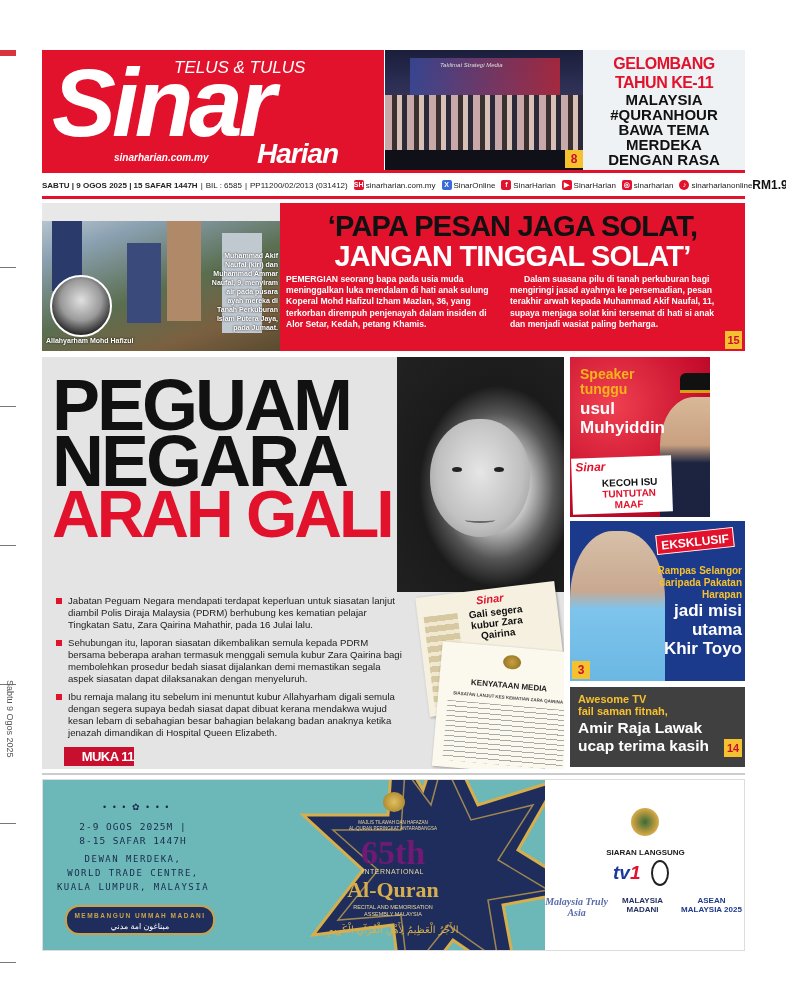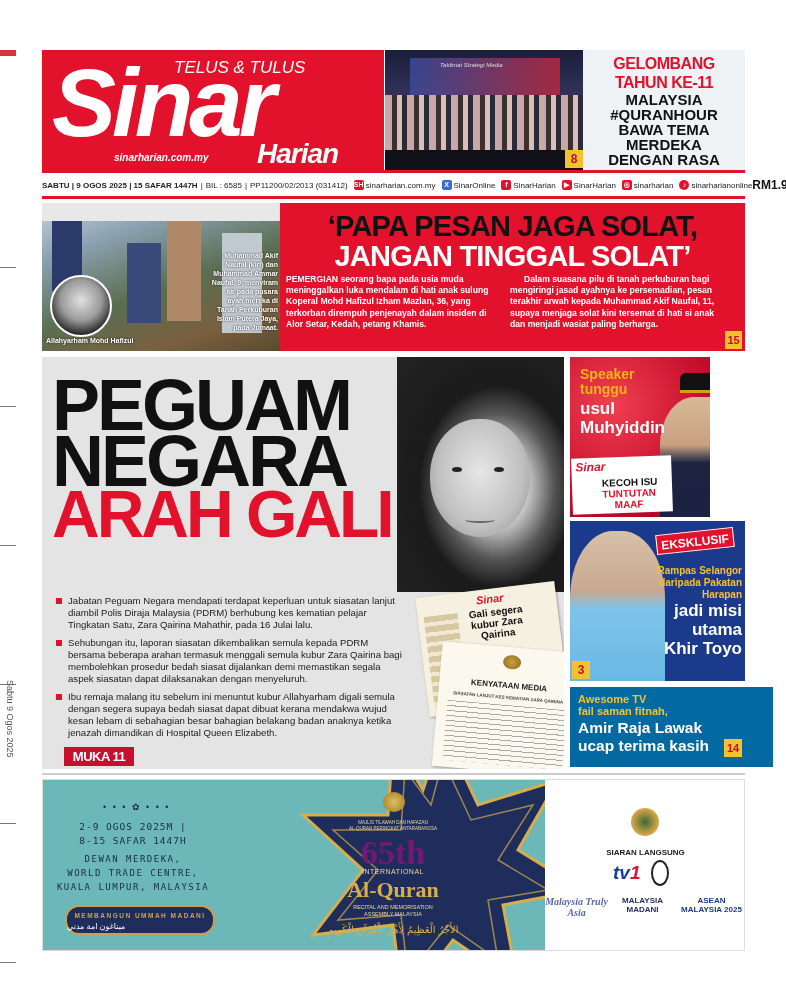--- a/index.html
+++ b/index.html
@@ -62,21 +62,21 @@
   .lead .hl{left:10px;font-weight:bold;letter-spacing:-3px;line-height:1;font-size:72px}
   .lead .hl.b{color:#111}
   .lead .hl.r{color:#e2122d}
   .lead .girl{left:355px;top:0;width:167px;height:235px;background:radial-gradient(ellipse at 60% 55%,#e8e8e8 0%,#c8c8c8 22%,#555 40%,#1b1b1b 55%,#222 100%)}
   .lead .face{left:388px;top:62px;width:100px;height:118px;border-radius:48% 48% 50% 50%;background:radial-gradient(ellipse at 50% 45%,#e6e6e6 0%,#c0c0c0 60%,#8a8a8a 100%)}
   .lead .eye{width:10px;height:5px;border-radius:50%;background:#222}
   .lead .mouth{left:423px;top:160px;width:30px;height:6px;border-bottom:2px solid #666;border-radius:0 0 50% 50%}
   .lead .bullets{left:12px;top:238px;width:350px}
   .lead .bullet{position:relative;padding-left:14px;font-size:9.6px;color:#222;line-height:12px;margin-bottom:6px}
   .lead .bullet::before{content:"";position:absolute;left:2px;top:3px;width:6px;height:6px;background:#e2122d}
-  .lead .muka{left:22px;top:390px;width:70px;height:19px;background:#c8102e;color:#fff;font-weight:bold;font-size:13px;line-height:19px;text-align:center;letter-spacing:-0.5px}
+  .lead .muka{left:22px;top:390px;width:70px;height:19px;background:#c8102e;color:#fff;font-weight:bold;font-size:13px;line-height:19px;text-align:right;letter-spacing:-0.5px}
   .clip1{left:380px;top:232px;width:140px;height:120px;background:#f5f0e0;transform:rotate(-7deg);box-shadow:1px 1px 3px rgba(0,0,0,.3)}
   .clip1 .logo{left:60px;top:4px;font-size:11px;font-weight:bold;font-style:italic;color:#e2122d}
   .clip1 .t{left:48px;top:18px;font-size:10px;font-weight:bold;color:#111;line-height:11px;text-align:center;width:60px}
   .clip1 .blk{left:6px;top:20px;width:34px;height:90px;background:repeating-linear-gradient(180deg,#d6c8a0 0 6px,#f0e8d0 6px 10px)}
   .clip2{left:395px;top:290px;width:140px;height:125px;background:#fbf8ee;transform:rotate(5deg);box-shadow:1px 1px 3px rgba(0,0,0,.35)}
   .clip2 .crest{left:62px;top:8px;width:18px;height:14px;background:radial-gradient(circle,#c8a040,#8a6a20);border-radius:50%}
   .clip2 .t{left:0;top:34px;width:140px;text-align:center;font-size:8px;font-weight:bold;color:#222}
   .clip2 .st{left:0;top:48px;width:140px;text-align:center;font-size:4.5px;font-weight:bold;color:#444}
   .clip2 .lines{left:10px;top:58px;width:120px;height:60px;background:repeating-linear-gradient(180deg,#aaa 0 1px,transparent 1px 5px)}
 
@@ -93,36 +93,36 @@
   .rt1 .paper .l3{left:42px;top:42px;font-size:10px;font-weight:bold;color:#e2122d}
   .rt1 .pg-badge{left:155px;top:140px;width:18px;height:18px;font-size:12px;line-height:18px}
 
   .rt2{left:570px;top:521px;width:175px;height:160px;background:#1b3a8c;overflow:hidden}
   .rt2 .man{left:0;top:10px;width:95px;height:150px;background:linear-gradient(180deg,#d8c0a8 0%,#c8a890 40%,#7ec4ec 52%,#6ab8e4 100%);border-radius:45% 45% 0 0}
   .rt2 .ex{left:86px;top:10px;width:78px;height:20px;background:#e2122d;color:#fff;font-weight:bold;font-size:12px;line-height:20px;text-align:center;transform:rotate(-6deg);border:1px solid #fff}
   .rt2 .y{left:70px;top:44px;width:102px;font-size:10px;font-weight:bold;color:#f6c12e;text-align:right;line-height:12px}
   .rt2 .w{left:70px;top:80px;width:102px;font-size:17px;font-weight:bold;color:#fff;text-align:right;line-height:19px}
   .rt2 .pg-badge{left:2px;top:140px;width:18px;height:18px;font-size:12px;line-height:18px}
 
-  .rt3{left:570px;top:687px;width:203px;height:80px;background:#0369a1;overflow:hidden}
+  .rt3{left:570px;top:687px;width:175px;height:80px;background:#404040;overflow:hidden}
   .rt3 .y{left:8px;top:6px;font-size:11px;font-weight:bold;color:#f6c12e;line-height:12px}
   .rt3 .w{left:8px;top:32px;font-size:15.5px;font-weight:bold;color:#fff;line-height:18px}
   .rt3 .pg-badge{left:154px;top:52px;width:18px;height:18px;font-size:11px;line-height:18px}
 
   .rule{left:42px;top:773px;width:703px;height:2px;background:#ccc}
 
   
   .ad{left:42px;top:779px;width:703px;height:172px;border:1px solid #ddd;overflow:hidden}
   .ad-left{left:0;top:0;width:502px;height:172px;background:#6cb8b8;overflow:hidden}
   .ad-left .dots{left:60px;top:22px;font-size:9px;color:#1a2a4a;letter-spacing:2px}
   .ad-left .date{left:20px;top:40px;width:140px;text-align:center;font-family:"DejaVu Sans Mono",monospace;font-size:9.5px;color:#1a2a4a;line-height:14px;letter-spacing:1px}
   .ad-left .venue{left:10px;top:72px;width:160px;text-align:center;font-family:"DejaVu Sans Mono",monospace;font-size:9px;color:#1a2a4a;line-height:14px;letter-spacing:1.5px}
   .ad-left .pill{left:22px;top:125px;width:150px;height:30px;background:#1f2d5c;border:2px solid #c9a24a;border-radius:14px}
   .ad-left .pill .a{left:0;top:5px;width:146px;text-align:center;font-size:6.5px;font-weight:bold;color:#c9a24a;letter-spacing:1.5px}
-  .ad-left .pill .b{left:0;top:15px;width:146px;text-align:left;font-size:8px;color:#fff}
+  .ad-left .pill .b{left:0;top:15px;width:146px;text-align:center;font-size:8px;color:#fff}
   .star{left:250px;top:-60px;width:300px;height:300px}
   .ad-left .center{left:270px;top:0;width:160px;height:172px;text-align:center}
   .ad-left .crest{left:70px;top:12px;width:22px;height:20px;border-radius:50%;background:radial-gradient(circle,#e0c060,#a07820)}
   .ad-left .org{left:0;top:40px;width:160px;font-size:4.5px;color:#e8d8a0;line-height:6px}
   .ad-left .n65{left:0;top:54px;width:160px;font-size:34px;font-weight:bold;color:#701a75;font-family:"Liberation Serif",serif}
   .ad-left .intl{left:0;top:88px;width:160px;font-size:7px;color:#e8d8a0;letter-spacing:0.5px}
   .ad-left .aq{left:0;top:97px;width:160px;font-size:22px;font-weight:bold;color:#d6ae4c;font-family:"Liberation Serif",serif}
   .ad-left .rec{left:0;top:124px;width:160px;font-size:5.5px;color:#e8d8a0;line-height:7px}
   .ad-left .arab{left:0;top:144px;width:160px;font-size:10px;color:#d6ae4c}
   .ad-right{left:502px;top:0;width:201px;height:172px;background:#fff;text-align:center}

